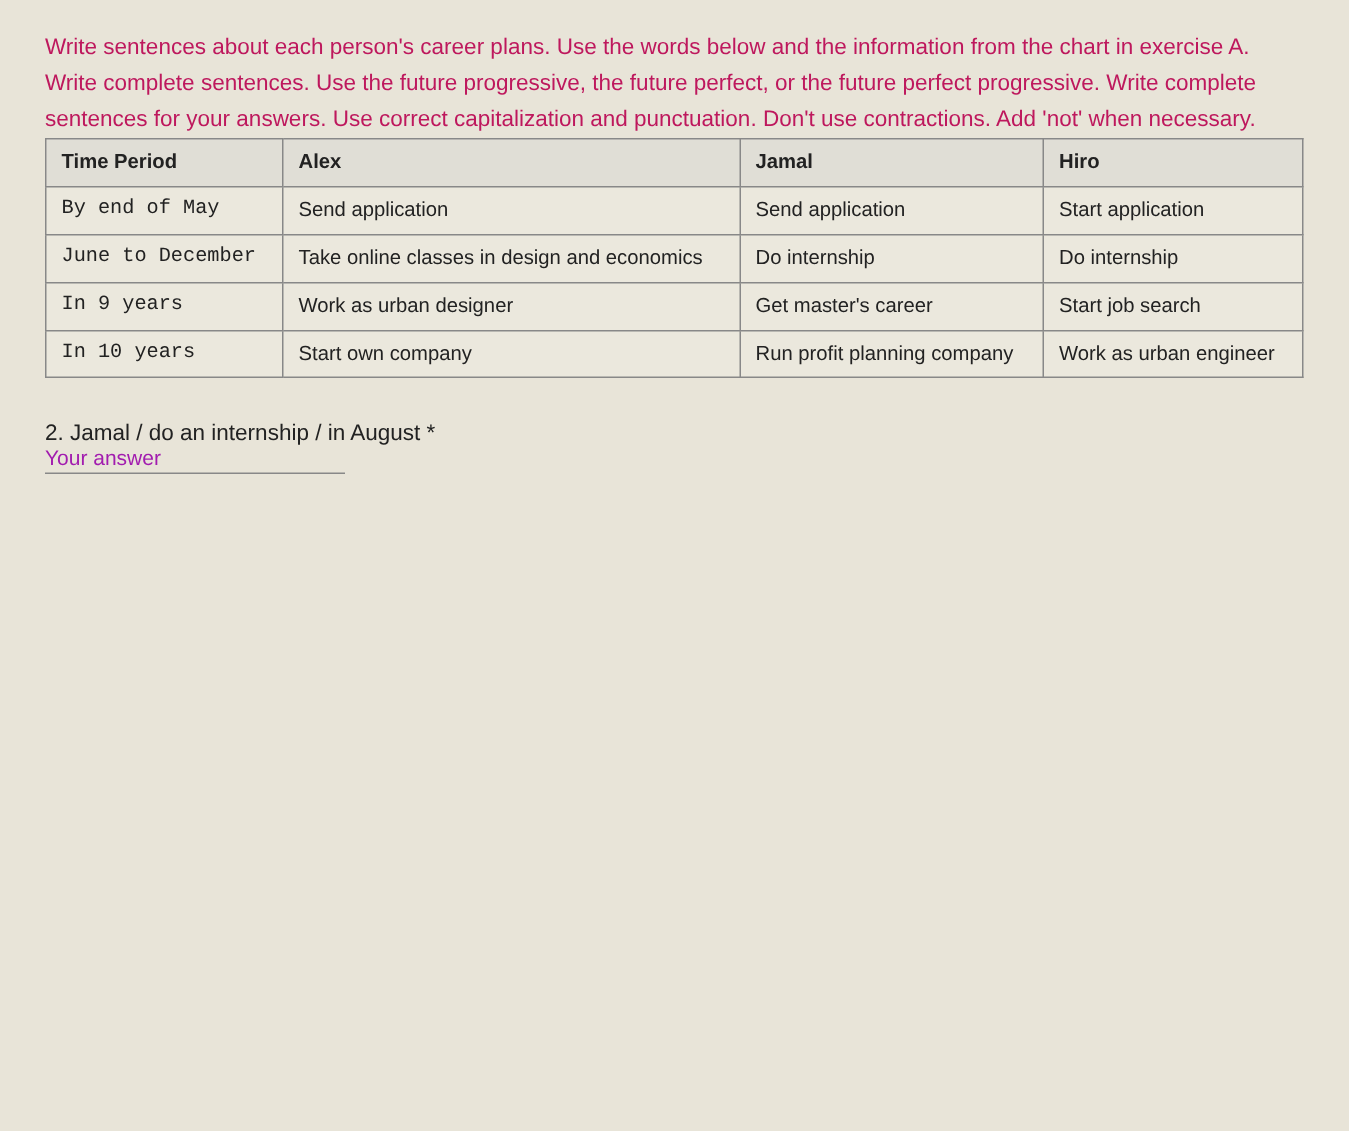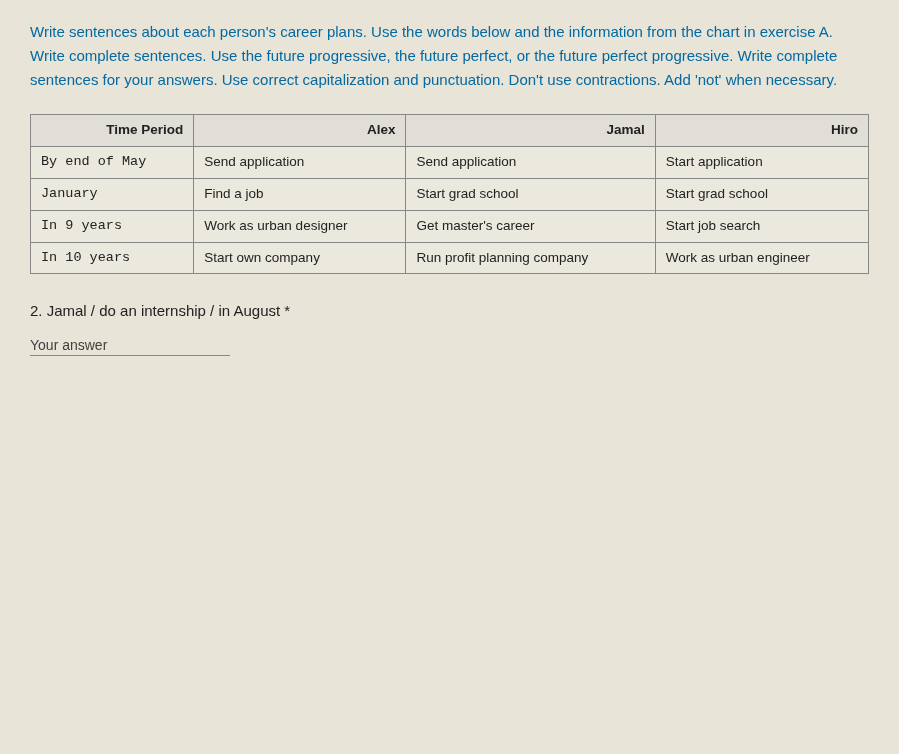--- a/index.html
+++ b/index.html
@@ -14,22 +14,21 @@
       font-size: 14px;
       color: #222;
       padding: 20px 30px;
       width: 899px;
       min-height: 754px;
     }
 
     .instructions {
       font-size: 15px;
       line-height: 1.6;
-      margin-bottom: 22px;
-      color: #0369a1;
+      color: #be185d;
     }
 
     .table-container {
       margin-bottom: 28px;
     }
 
     table {
       border-collapse: collapse;
       width: 100%;
       background-color: rgba(255,255,255,0.15);
@@ -38,43 +37,42 @@
     th, td {
       border: 1px solid #888;
       padding: 6px 10px;
       vertical-align: top;
       font-size: 13.5px;
       line-height: 1.4;
     }
 
     th {
       font-weight: bold;
-      text-align: right;
+      text-align: left;
       background-color: rgba(200,200,200,0.3);
     }
 
     td:first-child {
       font-weight: normal;
       white-space: nowrap;
       font-family: Liberation Mono, monospace;
     }
 
     .question-section {
       margin-top: 18px;
       font-size: 15px;
     }
 
     .question-text {
-      margin-bottom: 18px;
       font-size: 15px;
     }
 
     .your-answer-label {
       font-size: 14px;
-      color: #404040;
+      color: #a21caf;
       border-bottom: 1px solid #888;
       width: 200px;
       padding-bottom: 2px;
     }
   </style>
 </head>
 <body>
 
 <p class="instructions">Write sentences about each person's career plans.  Use the words below and the information from the chart in exercise A.  Write complete sentences.  Use the future progressive, the future perfect, or the future perfect progressive.  Write complete sentences for your answers.  Use correct capitalization and punctuation.  Don't use contractions.  Add 'not' when necessary.</p>
 
@@ -89,24 +87,24 @@
       </tr>
     </thead>
     <tbody id="table-body">
     <tr>
           <td>By end of May</td>
           <td>Send application</td>
           <td>Send application</td>
           <td>Start application</td>
         </tr>
         <tr>
-          <td>January</td>
-          <td>Find a job</td>
-          <td>Start grad school</td>
-          <td>Start grad school</td>
+          <td>June to December</td>
+          <td>Take online classes in design and economics</td>
+          <td>Do internship</td>
+          <td>Do internship</td>
         </tr>
         <tr>
           <td>In 9 years</td>
           <td>Work as urban designer</td>
           <td>Get master's career</td>
           <td>Start job search</td>
         </tr>
         <tr>
           <td>In 10 years</td>
           <td>Start own company</td>

